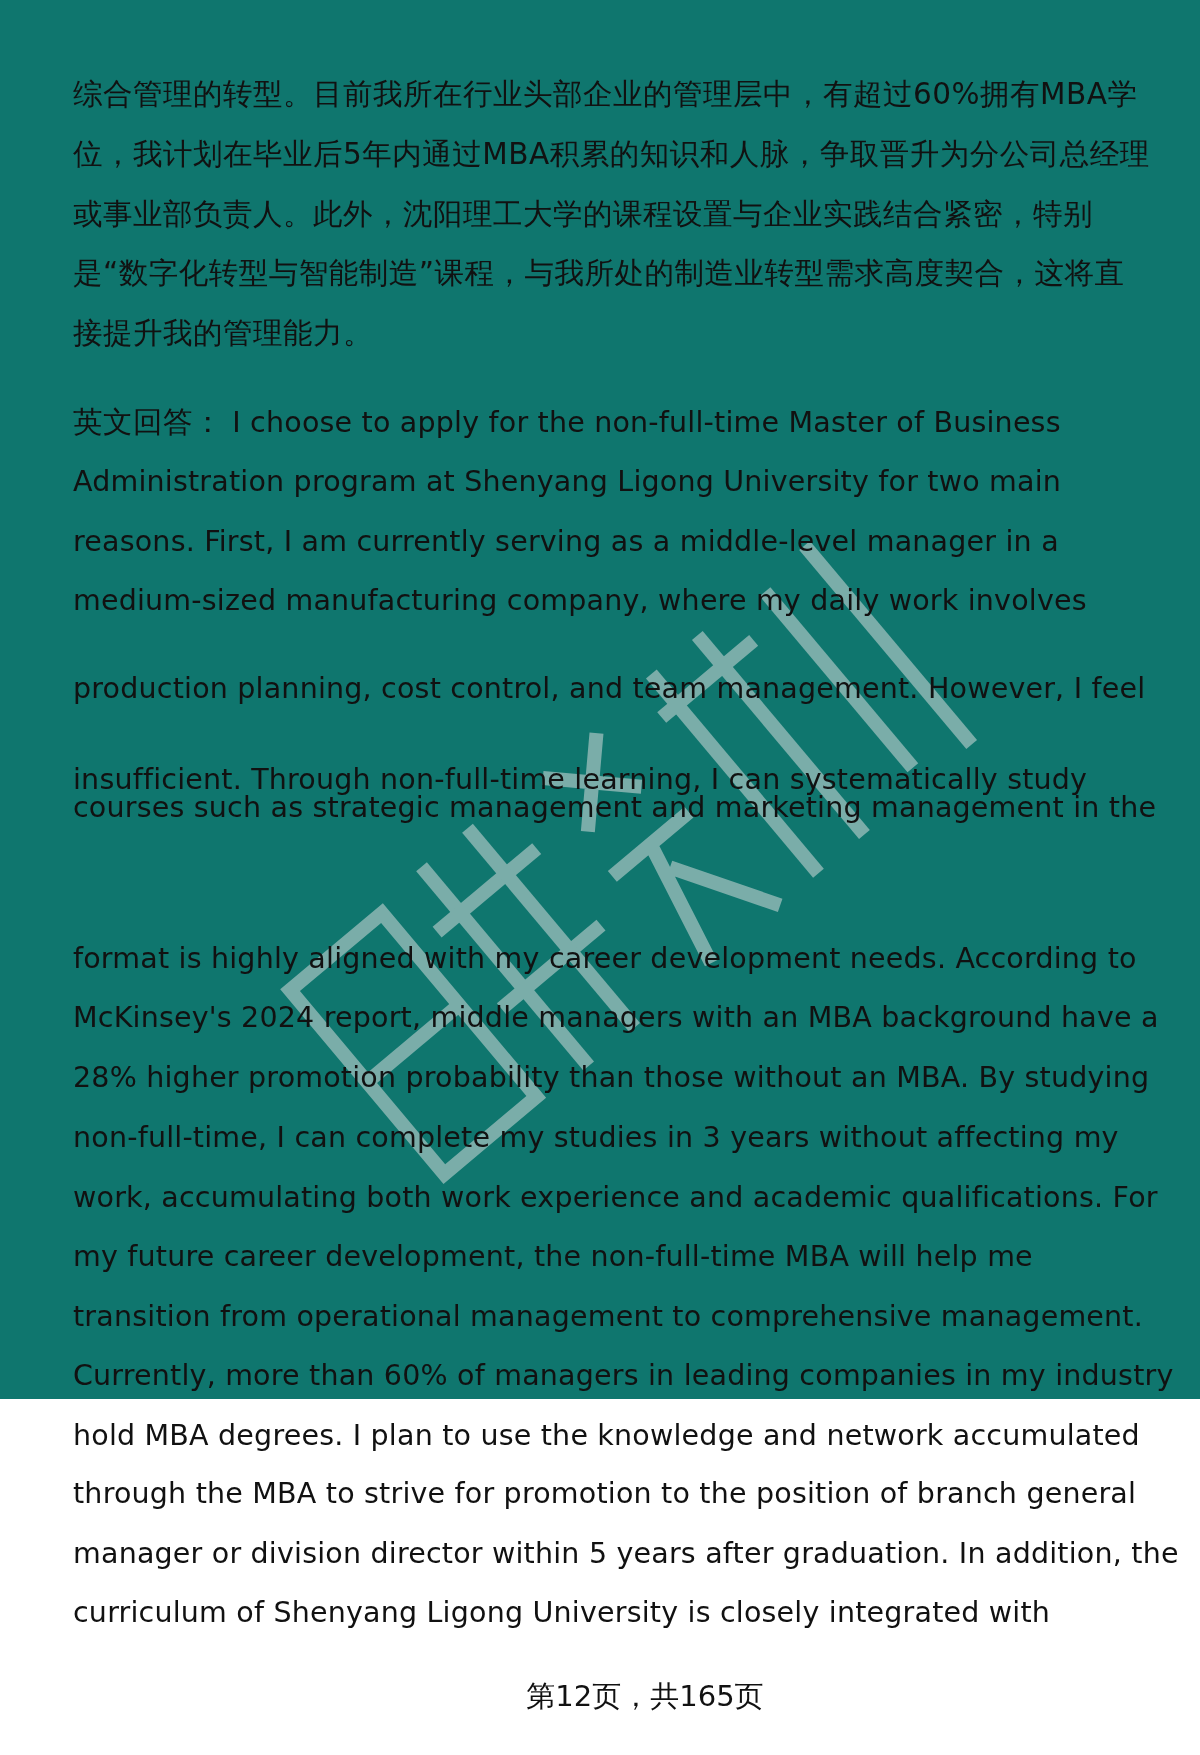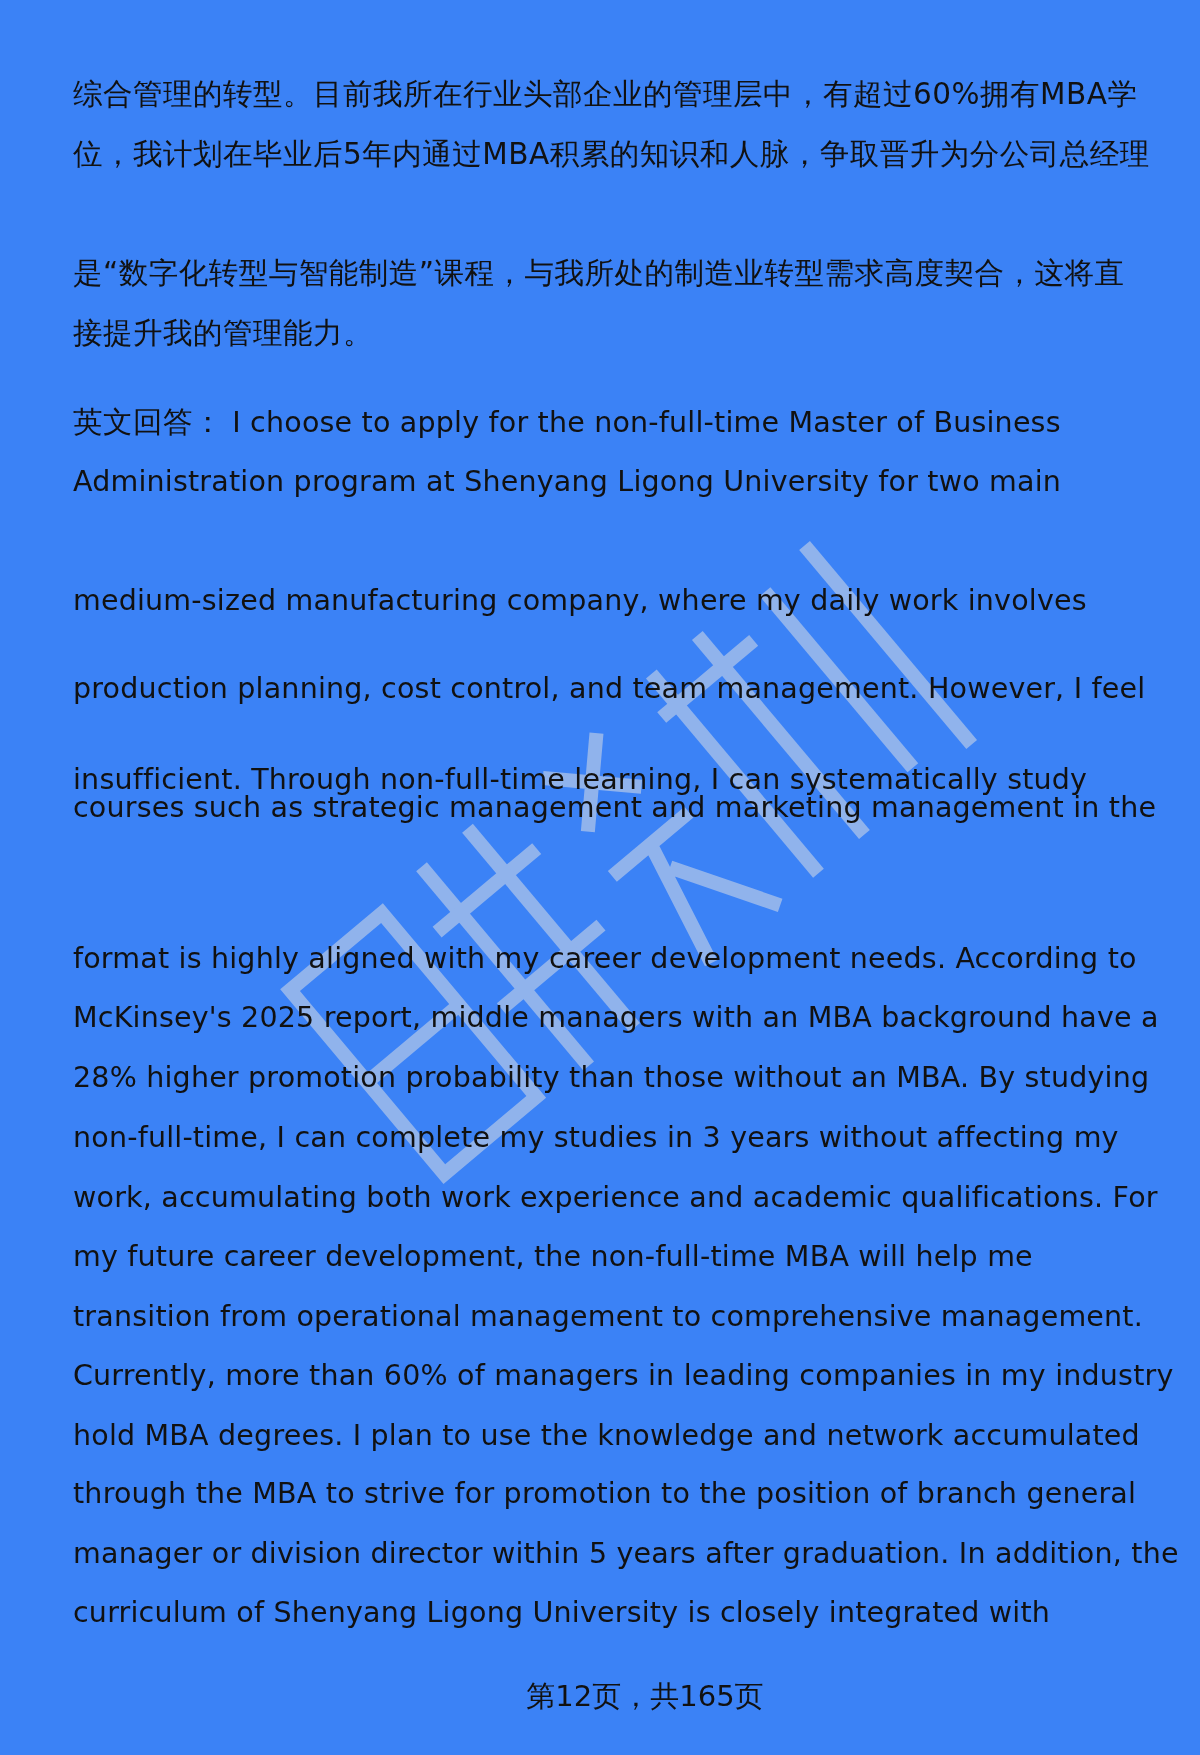--- a/index.html
+++ b/index.html
@@ -1,18 +1,18 @@
 <!DOCTYPE html>
 <html><head>
 <meta charset="utf-8">
 <style>
   html, body { margin: 0; padding: 0; background: #ffffff; }
   body { width: 1200px; height: 1755px; position: relative; overflow: hidden;
          font-family: "DejaVu Sans", "Liberation Sans", sans-serif; color: #111111; }
-  .page { position: absolute; left: 0; top: 0; width: 1200px; height: 1755px; background: #3b82f6; }
+  .page { position: absolute; left: 0; top: 0; width: 1200px; height: 1399px; background: #0f766e; }
   .watermark { position: absolute; left: 170px; top: 420px; width: 900px; height: 900px;
                pointer-events: none; opacity: 0.5; }
   .line { position: absolute; left: 73px; white-space: nowrap; font-size: 29px; line-height: 40px;
           letter-spacing: 0.2px; }
   .cn { font-size: 29.5px; letter-spacing: 0.5px; }
   .en { font-size: 28.5px; }
   .footer { position: absolute; top: 1676px; left: 0; width: 1200px; text-align: center;
             font-size: 29px; line-height: 40px; margin-left: 45px; }
 </style>
 </head>
@@ -32,31 +32,33 @@
       <line x1="600" y1="320" x2="600" y2="580"></line>
       <line x1="580" y1="360" x2="700" y2="360"></line>
       <line x1="660" y1="320" x2="660" y2="580"></line>
       <line x1="740" y1="330" x2="740" y2="560"></line>
       <line x1="800" y1="320" x2="800" y2="580"></line>
     </g>
   </svg>
 
   <div class="line cn" style="top:74px">综合管理的转型。目前我所在行业头部企业的管理层中，有超过60%拥有MBA学</div>
   <div class="line cn" style="top:134px">位，我计划在毕业后5年内通过MBA积累的知识和人脉，争取晋升为分公司总经理</div>
+  <div class="line cn" style="top:194px">或事业部负责人。此外，沈阳理工大学的课程设置与企业实践结合紧密，特别</div>
   <div class="line cn" style="top:253px">是“数字化转型与智能制造”课程，与我所处的制造业转型需求高度契合，这将直</div>
   <div class="line cn" style="top:313px">接提升我的管理能力。</div>
 
   <div class="line en" style="top:402px"><span class="cn">英文回答：</span><span> I choose to apply for the non-full-time Master of Business</span></div>
   <div class="line en" style="top:462px">Administration program at Shenyang Ligong University for two main</div>
+  <div class="line en" style="top:522px">reasons. First, I am currently serving as a middle-level manager in a</div>
   <div class="line en" style="top:581px">medium-sized manufacturing company, where my daily work involves</div>
   <div class="line en" style="top:669px">production planning, cost control, and team management. However, I feel</div>
   <div class="line en" style="top:760px">insufficient. Through non-full-time learning, I can systematically study</div>
   <div class="line en" style="top:788px">courses such as strategic management and marketing management in the</div>
   <div class="line en" style="top:939px">format is highly aligned with my career development needs. According to</div>
-  <div class="line en" style="top:998px">McKinsey's 2025 report, middle managers with an MBA background have a</div>
+  <div class="line en" style="top:998px">McKinsey's 2024 report, middle managers with an MBA background have a</div>
   <div class="line en" style="top:1058px">28% higher promotion probability than those without an MBA. By studying</div>
   <div class="line en" style="top:1118px">non-full-time, I can complete my studies in 3 years without affecting my</div>
   <div class="line en" style="top:1178px">work, accumulating both work experience and academic qualifications. For</div>
   <div class="line en" style="top:1237px">my future career development, the non-full-time MBA will help me</div>
   <div class="line en" style="top:1297px">transition from operational management to comprehensive management.</div>
   <div class="line en" style="top:1356px">Currently, more than 60% of managers in leading companies in my industry</div>
   <div class="line en" style="top:1416px">hold MBA degrees. I plan to use the knowledge and network accumulated</div>
   <div class="line en" style="top:1474px">through the MBA to strive for promotion to the position of branch general</div>
   <div class="line en" style="top:1534px">manager or division director within 5 years after graduation. In addition, the</div>
   <div class="line en" style="top:1593px">curriculum of Shenyang Ligong University is closely integrated with</div>

